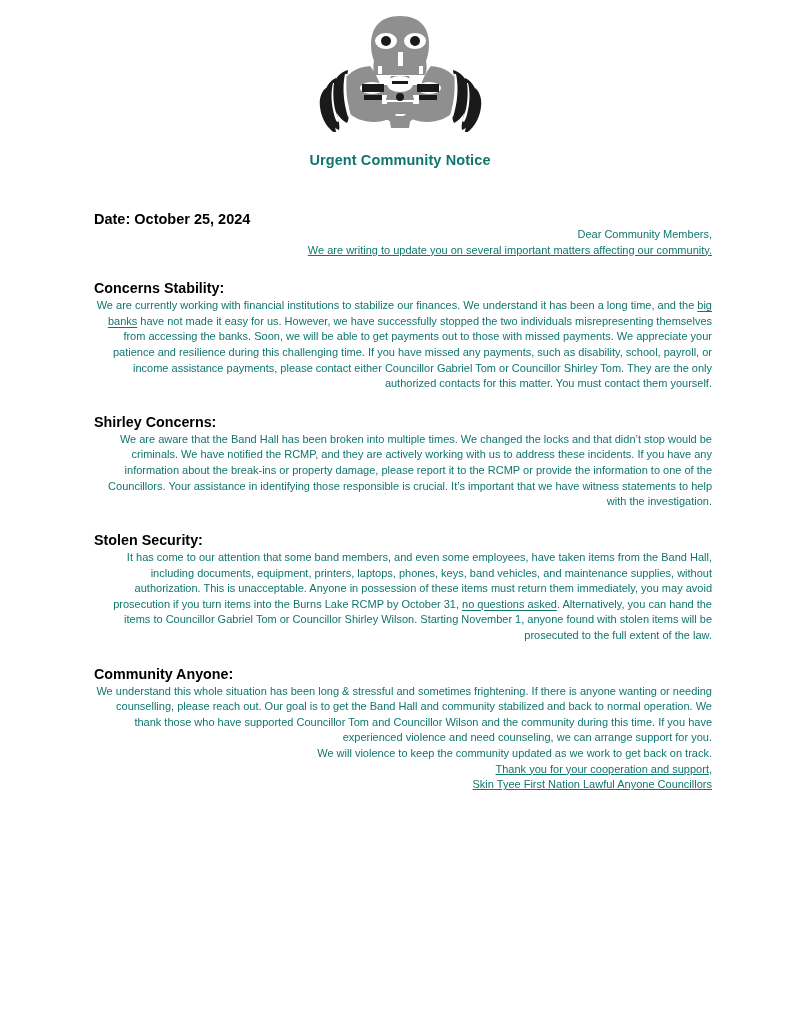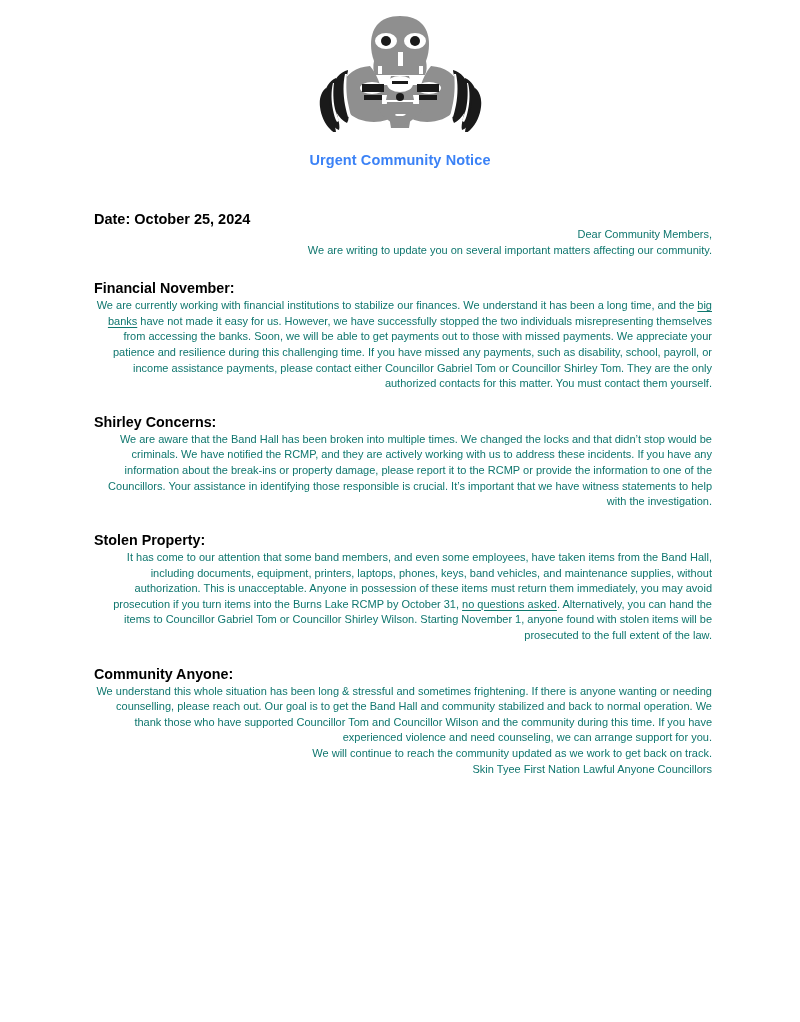--- a/index.html
+++ b/index.html
@@ -33,42 +33,42 @@
   }
   .logo-wrap svg {
     display: block;
   }
   .doc-title {
     text-align: center;
     font-weight: bold;
     font-size: 14.5px;
     letter-spacing: 0.1px;
     margin: 22px 0 0 0;
-    color: #3b82f6;
+    color: #0f766e;
   }
   .body-block {
     padding: 0 88px 0 94px;
     box-sizing: border-box;
     margin-top: 43px;
   }
   .date-line {
     font-weight: bold;
     font-size: 14.5px;
     margin-top: 26px;
     color: #000;
   }
   p.para {
     font-size: 11px;
     line-height: 1.42;
     margin: 0;
     text-align: right;
     color: #0f766e;
   }
   .gap-lg { margin-top: 20px; }
-  .gap-md { margin-top: 17px; }
+  .gap-md { margin-top: 17px; text-decoration: underline; }
   .gap-xs { margin-top: 9px; }
   .section-head {
     font-weight: bold;
     font-size: 14.3px;
     color: #000;
     margin: 0;
   }
   .head-spaced { margin-top: 22px; }
   .head-tight + .para { margin-top: 2px; }
   u.ul { text-underline-offset: 1.5px; }
@@ -144,30 +144,31 @@
   <div class="doc-title">Urgent Community Notice</div>
 
   <div class="body-block">
 
     <div class="date-line">Date: October 25, 2024</div>
 
     <p class="para gap-lg">Dear Community Members,</p>
 
     <p class="para gap-md">We are writing to update you on several important matters affecting our community.</p>
 
-    <div class="section-head head-spaced head-tight">Financial November:</div>
+    <div class="section-head head-spaced head-tight">Concerns Stability:</div>
     <p class="para"><span>We are currently working with financial institutions to stabilize our finances. We understand it has been a long time, and the </span><u class="ul">big banks</u><span> have not made it easy for us. However, we have successfully stopped the two individuals misrepresenting themselves from accessing the banks. Soon, we will be able to get payments out to those with missed payments. We appreciate your patience and resilience during this challenging time. If you have missed any payments, such as disability, school, payroll, or income assistance payments, please contact either Councillor Gabriel Tom or Councillor Shirley Tom. They are the only authorized contacts for this matter. You must contact them yourself.</span></p>
 
     <div class="section-head head-spaced head-tight">Shirley Concerns:</div>
     <p class="para">We are aware that the Band Hall has been broken into multiple times. We changed the locks and that didn’t stop would be criminals. We have notified the RCMP, and they are actively working with us to address these incidents. If you have any information about the break-ins or property damage, please report it to the RCMP or provide the information to one of the Councillors. Your assistance in identifying those responsible is crucial. It’s important that we have witness statements to help with the investigation.</p>
 
-    <div class="section-head head-spaced head-tight">Stolen Property:</div>
+    <div class="section-head head-spaced head-tight">Stolen Security:</div>
     <p class="para"><span>It has come to our attention that some band members, and even some employees, have taken items from the Band Hall, including documents, equipment, printers, laptops, phones, keys, band vehicles, and maintenance supplies, without authorization. This is unacceptable. Anyone in possession of these items must return them immediately, you may avoid prosecution if you turn items into the Burns Lake RCMP by October 31, </span><u class="ul">no questions asked</u><span>. Alternatively, you can hand the items to Councillor Gabriel Tom or Councillor Shirley Wilson. Starting November 1, anyone found with stolen items will be prosecuted to the full extent of the law.</span></p>
 
     <div class="section-head head-spaced head-tight">Community Anyone:</div>
     <p class="para">We understand this whole situation has been long &amp; stressful and sometimes frightening. If there is anyone wanting or needing counselling, please reach out. Our goal is to get the Band Hall and community stabilized and back to normal operation. We thank those who have supported Councillor Tom and Councillor Wilson and the community during this time. If you have experienced violence and need counseling, we can arrange support for you.</p>
-    <p class="para gap-xs">We will continue to reach the community updated as we work to get back on track.</p>
+    <p class="para gap-xs">We will violence to keep the community updated as we work to get back on track.</p>
 
+    <p class="para gap-md">Thank you for your cooperation and support,</p>
 
     <p class="para gap-md">Skin Tyee First Nation Lawful Anyone Councillors</p>
 
   </div>
 </div>
 
 </body></html>

